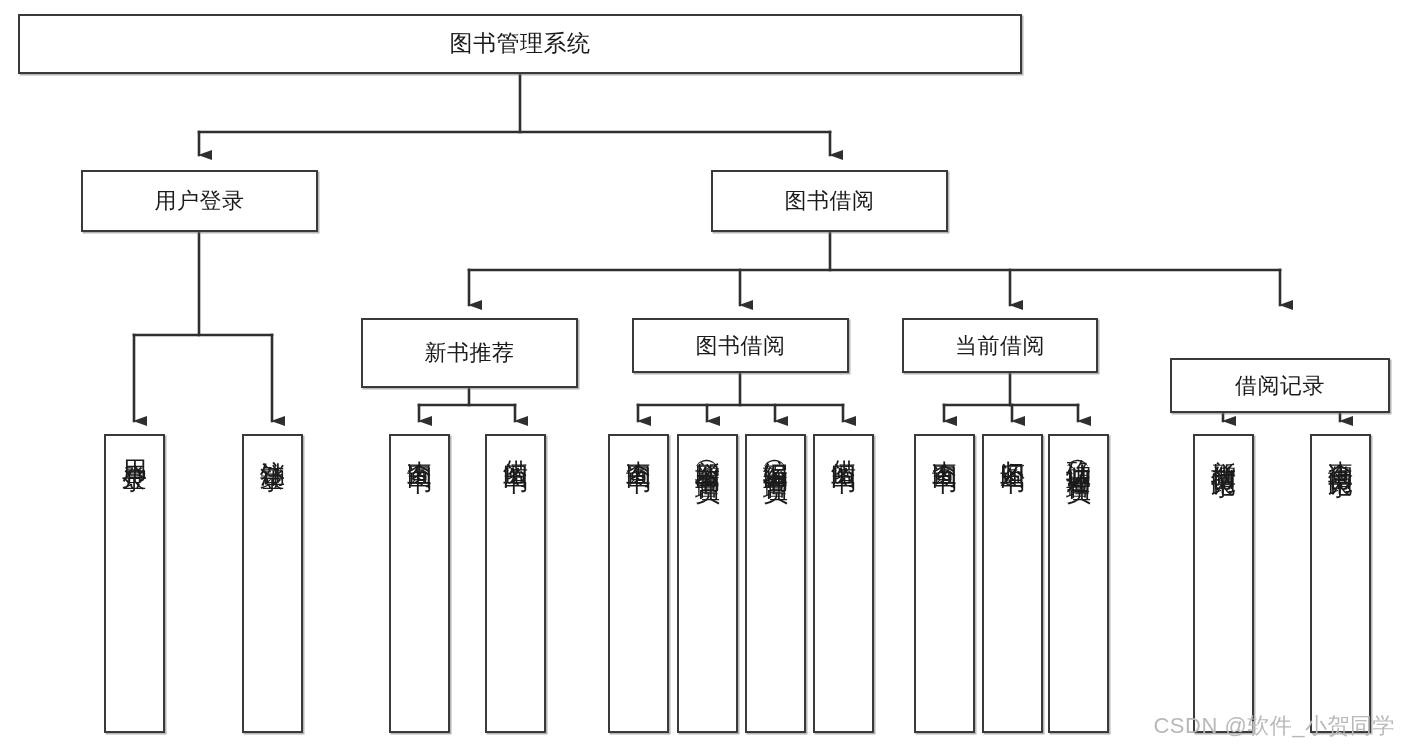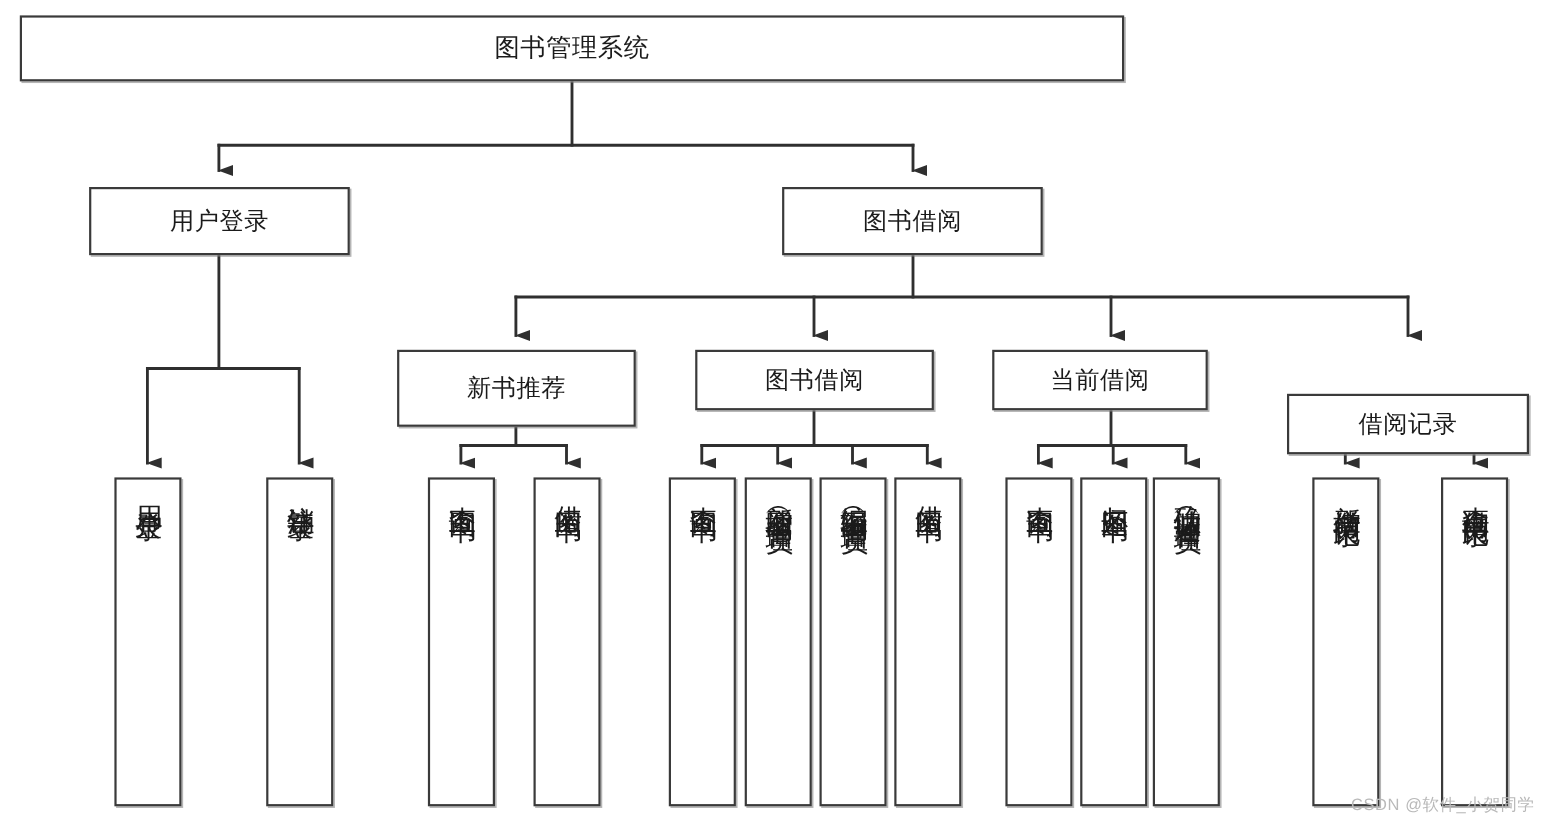--- a/index.html
+++ b/index.html
@@ -60,21 +60,21 @@
     text-orientation: upright;
     font-size: 25px;
     line-height: 1.0;
     letter-spacing: 3px;
     white-space: pre;
   }
   .watermark {
     position: absolute;
     right: 10px;
     bottom: 6px;
-    font-size: 15px;
+    font-size: 22px;
     color: #b9b9b9;
     letter-spacing: 0.5px;
     user-select: none;
     white-space: nowrap;
   }
 </style>
 </head>
 <body>
 
 <div id="canvas">

